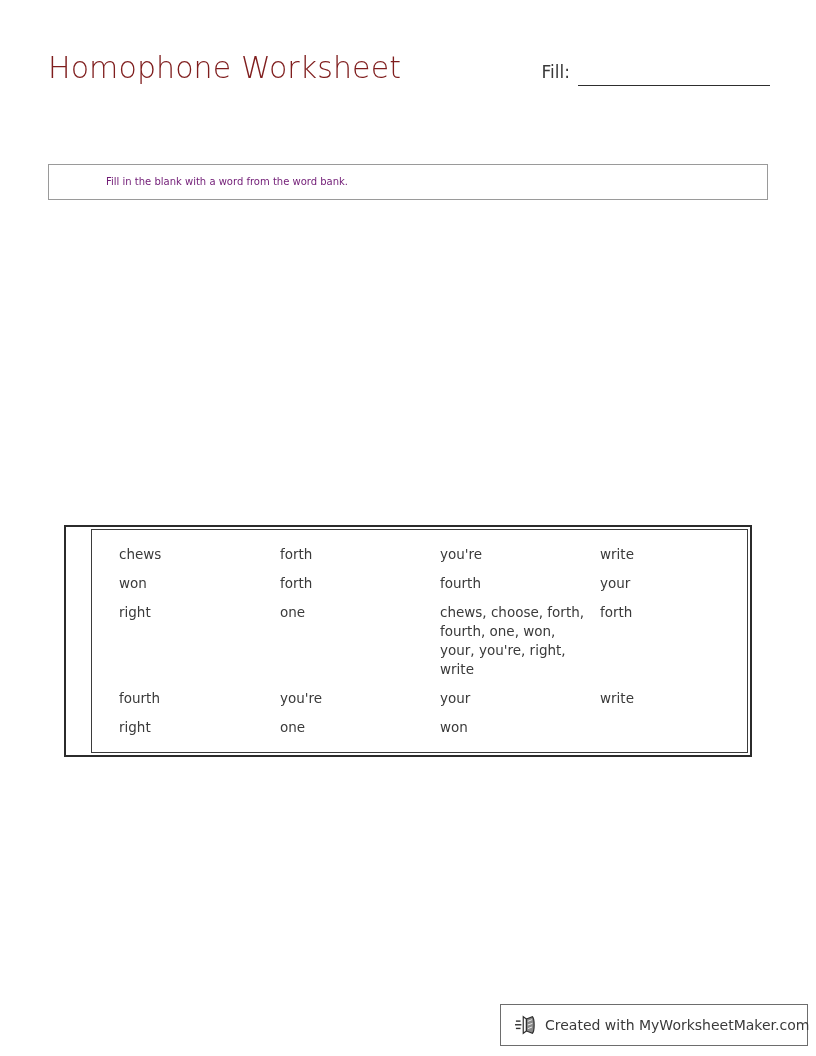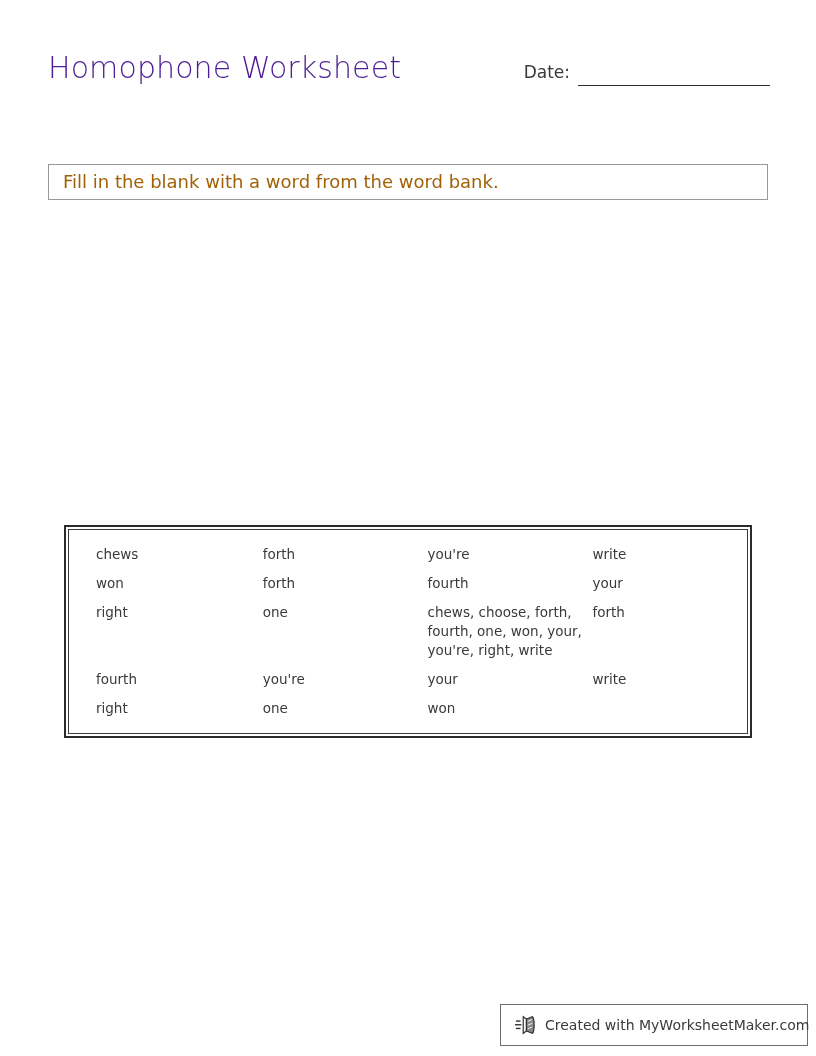--- a/index.html
+++ b/index.html
@@ -21,21 +21,21 @@
   }
 
   
   .worksheet-title {
     position: absolute;
     left: 48px;
     top: 48px;
     font-size: 30px;
     font-weight: 300;
     letter-spacing: 0.1px;
-    color: #4c1d95;
+    color: #7f1d1d;
     line-height: 40px;
     white-space: nowrap;
   }
 
   .name-date-block {
     position: absolute;
     left: 500px;
     top: 48px;
     width: 270px;
   }
@@ -68,41 +68,43 @@
     width: 720px;
     height: 36px;
     box-sizing: border-box;
     border: 1px solid #9a9a9a;
     background: #ffffff;
     display: flex;
     align-items: center;
     padding-left: 14px;
   }
   .instruction-text {
-    font-size: 18px;
-    color: #a16207;
+    font-size: 10px;
+    color: #701a75;
     line-height: 18px;
+    margin-left: 43px;
   }
 
   
   .word-bank {
     position: absolute;
     left: 64px;
     top: 525px;
     width: 688px;
     box-sizing: border-box;
     background: #ffffff;
     border: 2px solid #2b2b2b;
     padding: 2px;
   }
   .word-bank-inner {
     border: 1px solid #3b3b3b;
     background: #ffffff;
     padding: 10px 0 10px 0;
     box-sizing: border-box;
+    margin-left: 23px;
   }
   .wb-table {
     width: 100%;
     border-collapse: collapse;
     table-layout: fixed;
   }
   .wb-table td {
     font-size: 13.5px;
     color: #3a3a3a;
     line-height: 19px;
@@ -147,21 +149,21 @@
 </style>
 </head>
 <body>
 
 <div class="page">
 
   <div class="worksheet-title">Homophone Worksheet</div>
 
   <div class="name-date-block">
     <div class="field-row">
-      <span class="field-label">Date:</span>
+      <span class="field-label">Fill:</span>
       <span class="field-line"></span>
     </div>
   </div>
 
   <div class="instruction-box">
     <span class="instruction-text">Fill in the blank with a word from the word bank.</span>
   </div>
 
   <div class="word-bank">
     <div class="word-bank-inner">

